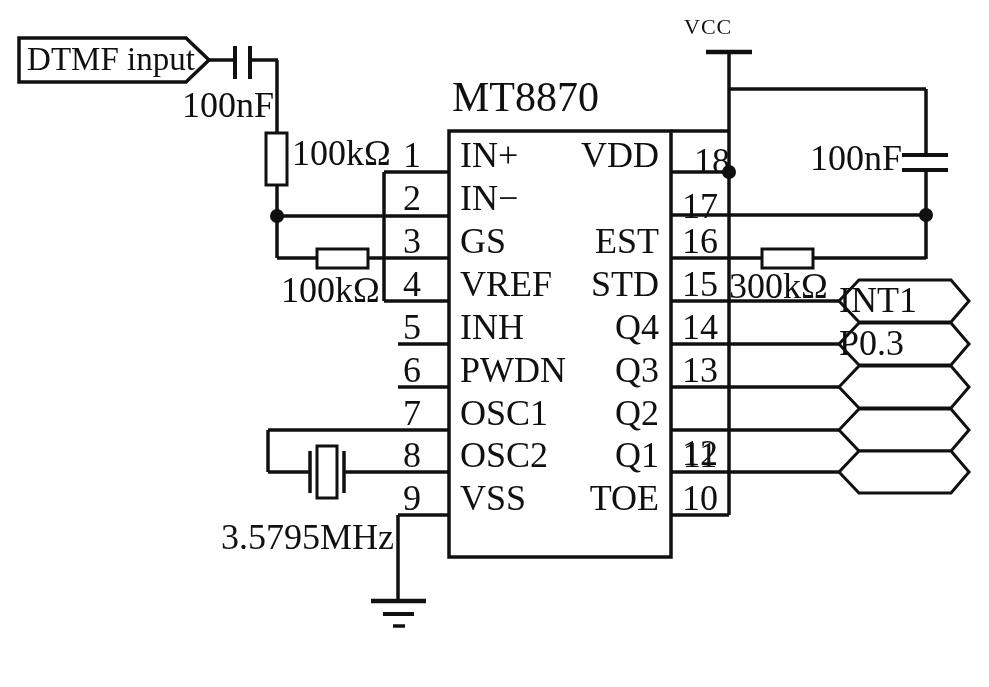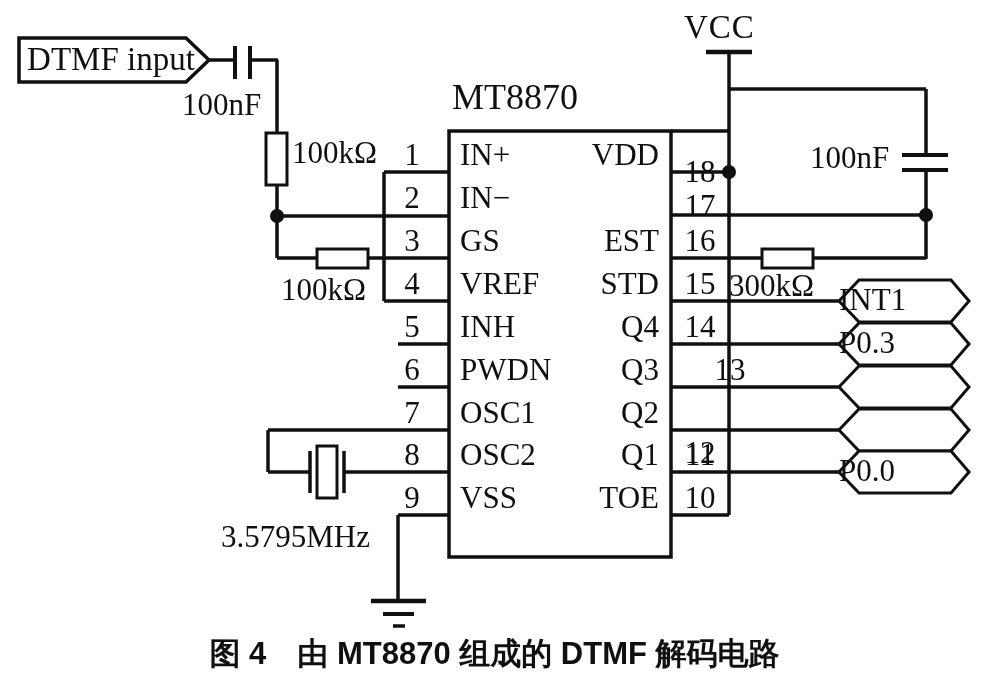--- a/index.html
+++ b/index.html
@@ -1,27 +1,27 @@
 <!DOCTYPE html>
 <html><head>
 <meta charset="utf-8">
 <style>
   html,body{margin:0;padding:0;background:#fff;}
   #page{position:relative;width:989px;height:687px;background:#ffffff;overflow:hidden;
         font-family:"Liberation Serif","DejaVu Serif",serif;color:#101010;}
   #wires{position:absolute;left:0;top:0;}
-  .lbl{position:absolute;font-size:31px;line-height:34px;white-space:nowrap;color:#101010;}
+  .lbl{position:absolute;font-size:36px;line-height:34px;white-space:nowrap;color:#101010;}
   .pname-l{left:460px;}
   .pname-r{right:330px;text-align:right;}
   .pnum-l{left:383px;width:58px;text-align:center;}
   .pnum-r{left:671px;width:58px;text-align:center;}
   .hexlbl{left:839px;width:130px;}
   .flag-lbl{left:22px;top:42px;width:178px;text-align:center;font-size:33px;font-family:Liberation Serif, serif;}
-  .ic-title{left:452px;top:80px;font-size:36px;}
-  .vcc-lbl{left:684px;top:10px;font-size:33px;letter-spacing:1px;}
+  .ic-title{left:452px;top:80px;font-size:42px;}
+  .vcc-lbl{left:684px;top:10px;font-size:22px;letter-spacing:1px;}
   .caption{left:0;top:637px;width:989px;text-align:center;font-size:31px;font-weight:bold;
            font-family:"Liberation Sans","DejaVu Sans",sans-serif;}
 </style>
 </head>
 <body>
 
 <div id="page">
 
   <svg id="wires" width="989" height="687" viewBox="0 0 989 687">
     <g stroke="#101010" stroke-width="3.5" fill="none">
@@ -151,29 +151,27 @@
 
   <div class="lbl pname-r" style="top:138px;">VDD</div>
   <div class="lbl pname-r" style="top:224px;">EST</div>
   <div class="lbl pname-r" style="top:267px;">STD</div>
   <div class="lbl pname-r" style="top:310px;">Q4</div>
   <div class="lbl pname-r" style="top:353px;">Q3</div>
   <div class="lbl pname-r" style="top:396px;text-align:right;">Q2</div>
   <div class="lbl pname-r" style="top:438px;">Q1</div>
   <div class="lbl pname-r" style="top:481px;">TOE</div>
 
-  <div class="lbl pnum-r" style="top:155px;">18</div>
+  <div class="lbl pnum-r" style="top:144px;margin-left:12px;">18</div>
   <div class="lbl pnum-r" style="top:189px;">17</div>
   <div class="lbl pnum-r" style="top:224px;">16</div>
   <div class="lbl pnum-r" style="top:267px;">15</div>
   <div class="lbl pnum-r" style="top:310px;">14</div>
-  <div class="lbl pnum-r" style="top:353px;margin-left:30px;">13</div>
+  <div class="lbl pnum-r" style="top:353px;">13</div>
   <div class="lbl pnum-r" style="top:396px;margin-top:40px;">12</div>
   <div class="lbl pnum-r" style="top:438px;">11</div>
   <div class="lbl pnum-r" style="top:481px;">10</div>
 
   <div class="lbl hexlbl" style="top:283px;">INT1</div>
   <div class="lbl hexlbl" style="top:326px;">P0.3</div>
-  <div class="lbl hexlbl" style="top:454px;">P0.0</div>
 
-  <div class="lbl caption">图 4　由 MT8870 组成的 DTMF 解码电路</div>
 
 </div>
 
 </body></html>

